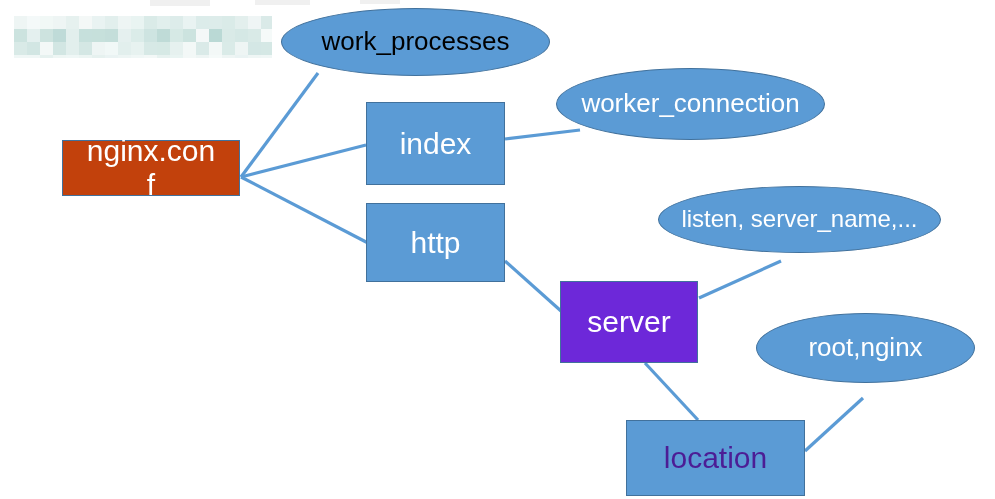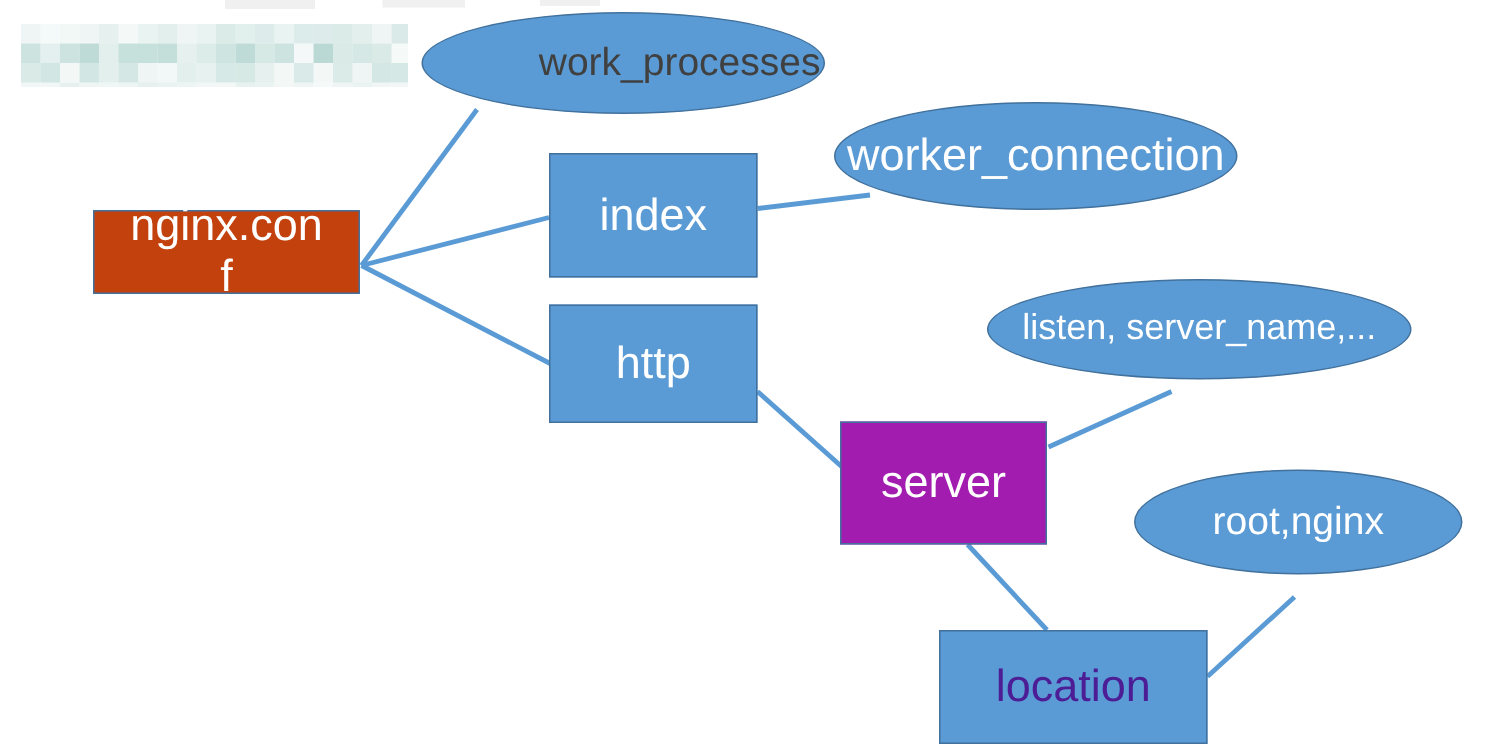--- a/index.html
+++ b/index.html
@@ -159,36 +159,36 @@
       <rect x="208" y="39" width="13" height="13" fill="#a8cfc9" fill-opacity="0.204"></rect>
       <rect x="221" y="39" width="13" height="13" fill="#a8cfc9" fill-opacity="0.265"></rect>
       <rect x="234" y="39" width="13" height="13" fill="#a8cfc9" fill-opacity="0.197"></rect>
       <rect x="247" y="39" width="13" height="13" fill="#a8cfc9" fill-opacity="0.185"></rect>
     </svg>
 
 <div class="node rect" style="left: 62px; top: 140px; width: 178px; height: 56px; background: #c2410c; border-color: rgb(65, 113, 156); color: rgb(255, 255, 255); font-size: 30px;">
       <span class="node-label">nginx.con
 f</span>
     </div>
-    <div class="node ellipse" style="left: 281px; top: 8px; width: 269px; height: 68px; background: rgb(91, 155, 213); border-color: rgb(65, 113, 156); color: #404040; font-size: 26px; text-align: right;">
+    <div class="node ellipse" style="left: 281px; top: 8px; width: 269px; height: 68px; background: rgb(91, 155, 213); border-color: rgb(65, 113, 156); color: #000000; font-size: 26px;">
       <span class="node-label">work_processes</span>
     </div>
     <div class="node rect" style="left: 366px; top: 102px; width: 139px; height: 83px; background: rgb(91, 155, 213); border-color: rgb(65, 113, 156); color: rgb(255, 255, 255); font-size: 30px;">
       <span class="node-label">index</span>
     </div>
-    <div class="node ellipse" style="left: 556px; top: 68px; width: 269px; height: 72px; background: rgb(91, 155, 213); border-color: rgb(65, 113, 156); color: rgb(255, 255, 255); font-size: 30px;">
+    <div class="node ellipse" style="left: 556px; top: 68px; width: 269px; height: 72px; background: rgb(91, 155, 213); border-color: rgb(65, 113, 156); color: rgb(255, 255, 255); font-size: 26px;">
       <span class="node-label">worker_connection</span>
     </div>
     <div class="node ellipse" style="left: 658px; top: 186px; width: 283px; height: 67px; background: rgb(91, 155, 213); border-color: rgb(65, 113, 156); color: rgb(255, 255, 255); font-size: 24px;">
       <span class="node-label">listen, server_name,...</span>
     </div>
     <div class="node rect" style="left: 366px; top: 203px; width: 139px; height: 79px; background: rgb(91, 155, 213); border-color: rgb(65, 113, 156); color: rgb(255, 255, 255); font-size: 30px;">
       <span class="node-label">http</span>
     </div>
-    <div class="node rect" style="left: 560px; top: 281px; width: 138px; height: 82px; background: #a21caf; border-color: rgb(65, 113, 156); color: rgb(255, 255, 255); font-size: 30px; justify-content: center;">
+    <div class="node rect" style="left: 560px; top: 281px; width: 138px; height: 82px; background: #6d28d9; border-color: rgb(65, 113, 156); color: rgb(255, 255, 255); font-size: 30px; justify-content: center;">
       <span class="node-label">server</span>
     </div>
     <div class="node ellipse" style="left: 756px; top: 313px; width: 219px; height: 70px; background: rgb(91, 155, 213); border-color: rgb(65, 113, 156); color: rgb(255, 255, 255); font-size: 26px;">
       <span class="node-label">root,nginx</span>
     </div>
     <div class="node rect" style="left: 626px; top: 420px; width: 179px; height: 76px; background: rgb(91, 155, 213); border-color: rgb(65, 113, 156); color: #4c1d95; font-size: 30px;">
       <span class="node-label">location</span>
     </div>
   </div>
 

